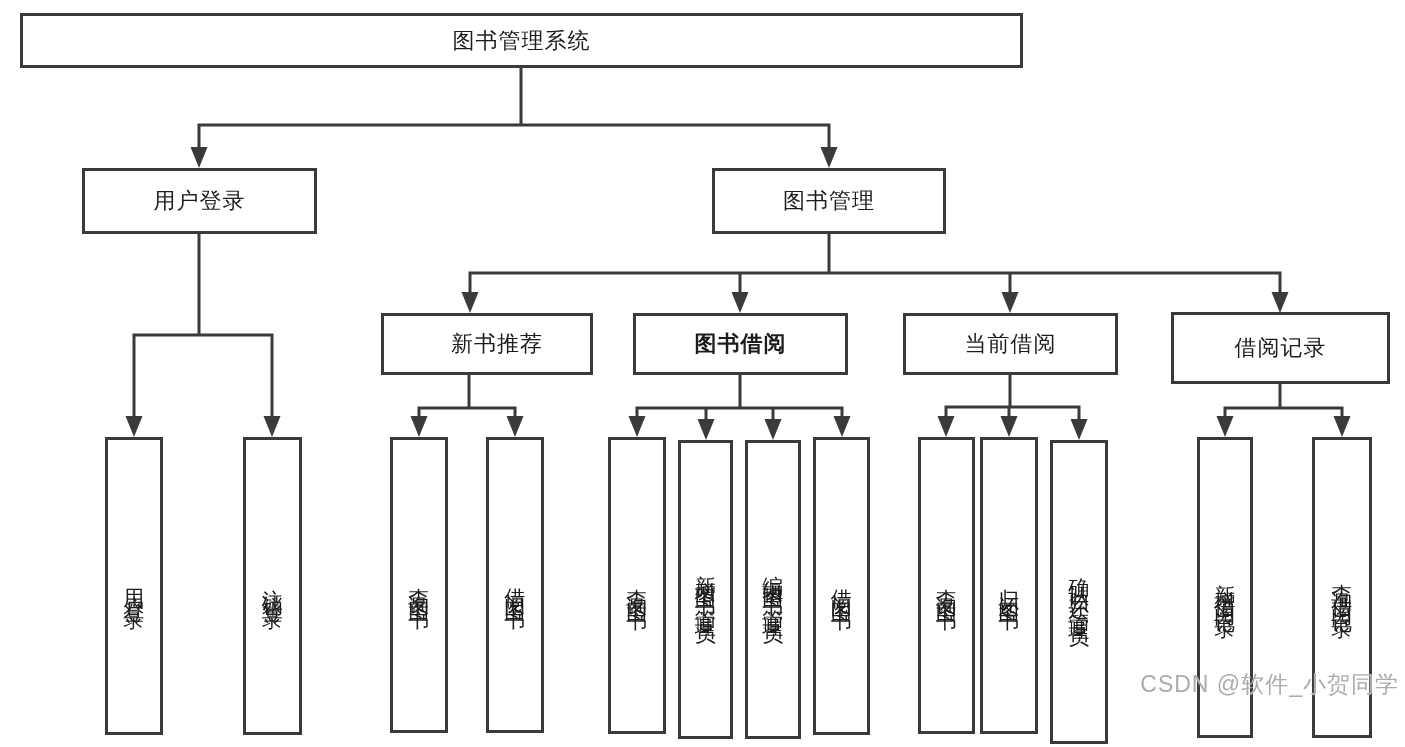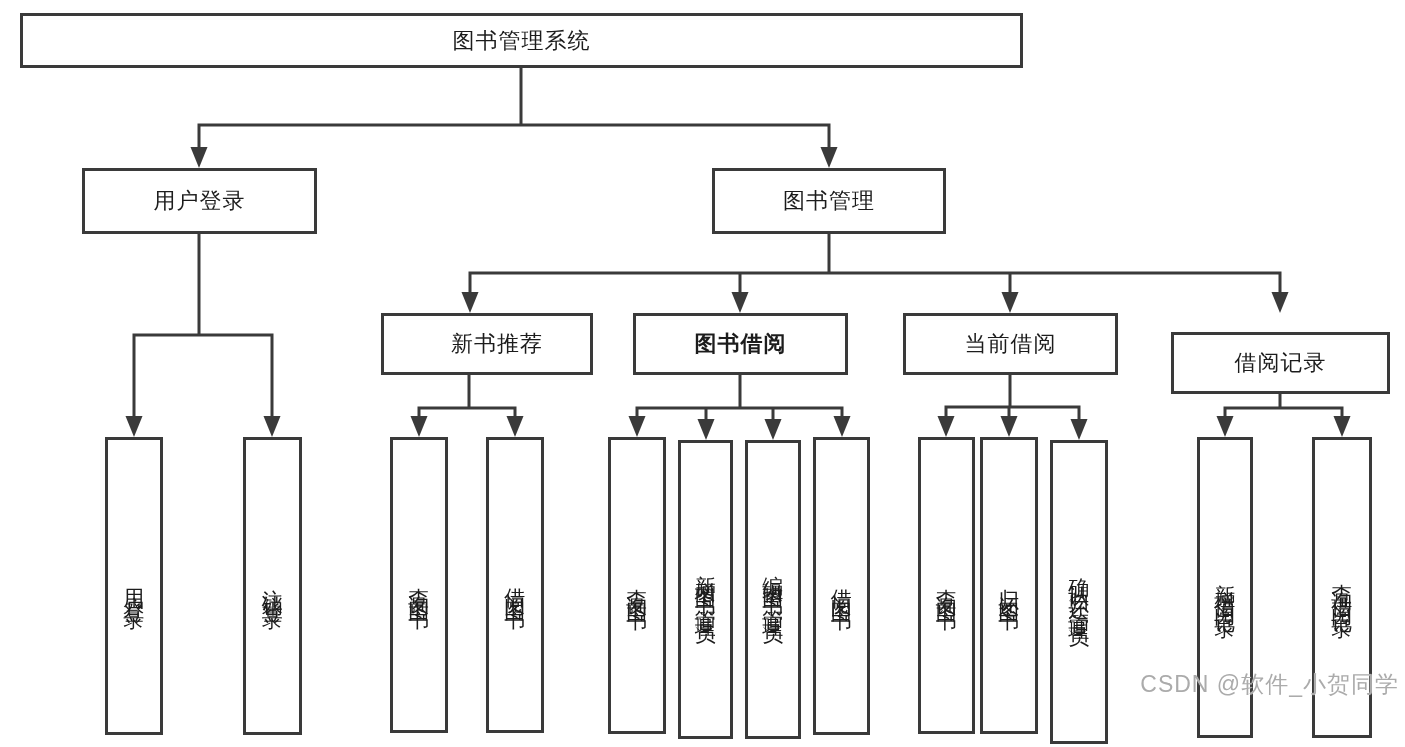--- a/index.html
+++ b/index.html
@@ -103,21 +103,21 @@
 
   <div class="node h-node" style="left:381px; top:313px; width:212px; height:62px;padding-left:20px;">
     <span>新书推荐</span>
   </div>
   <div class="node h-node" style="left:633px; top:313px; width:215px; height:62px;font-weight:bold;">
     <span>图书借阅</span>
   </div>
   <div class="node h-node" style="left:903px; top:313px; width:215px; height:62px;text-align:right;">
     <span>当前借阅</span>
   </div>
-  <div class="node h-node" style="left:1171px; top:332px; width:219px; height:62px;">
+  <div class="node h-node" style="left:1171px; top:312px; width:219px; height:72px;">
     <span>借阅记录</span>
   </div>
 
   <div class="node v-node" style="left:105px; top:437px; width:58px; height:298px;">
     <span>用户登录</span>
   </div>
   <div class="node v-node" style="left:243px; top:437px; width:59px; height:298px;">
     <span>注销登录</span>
   </div>
 

